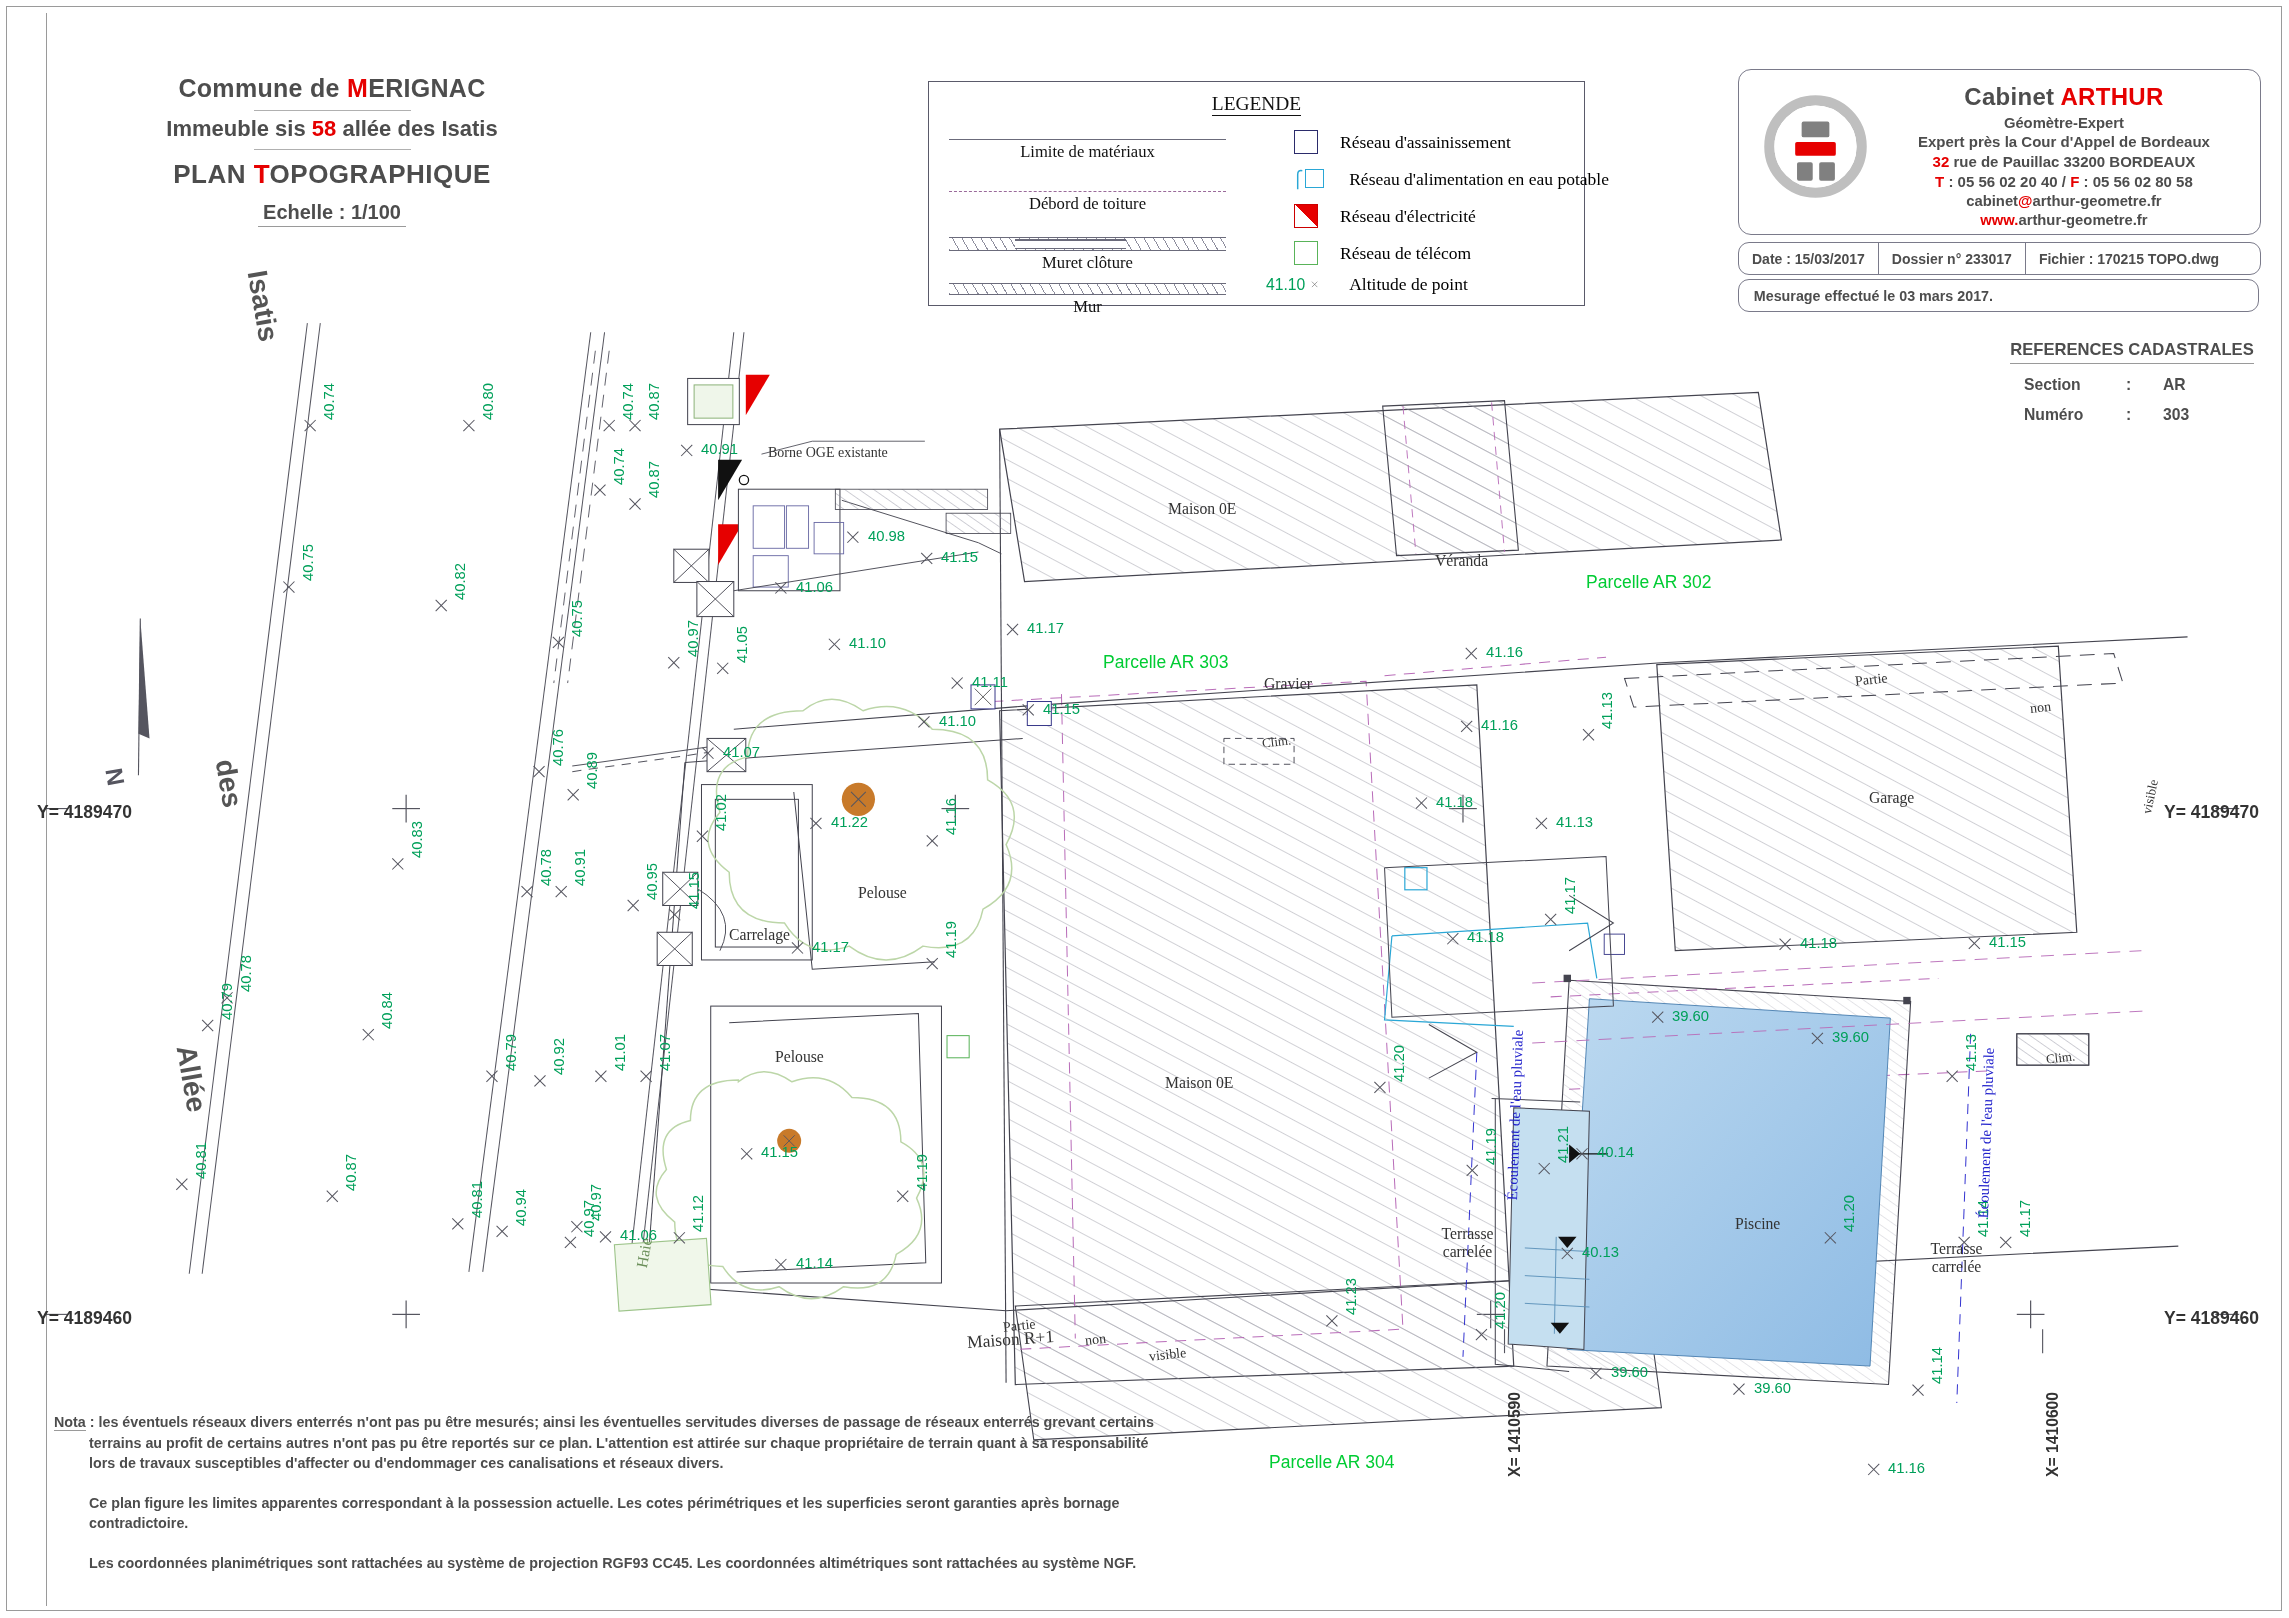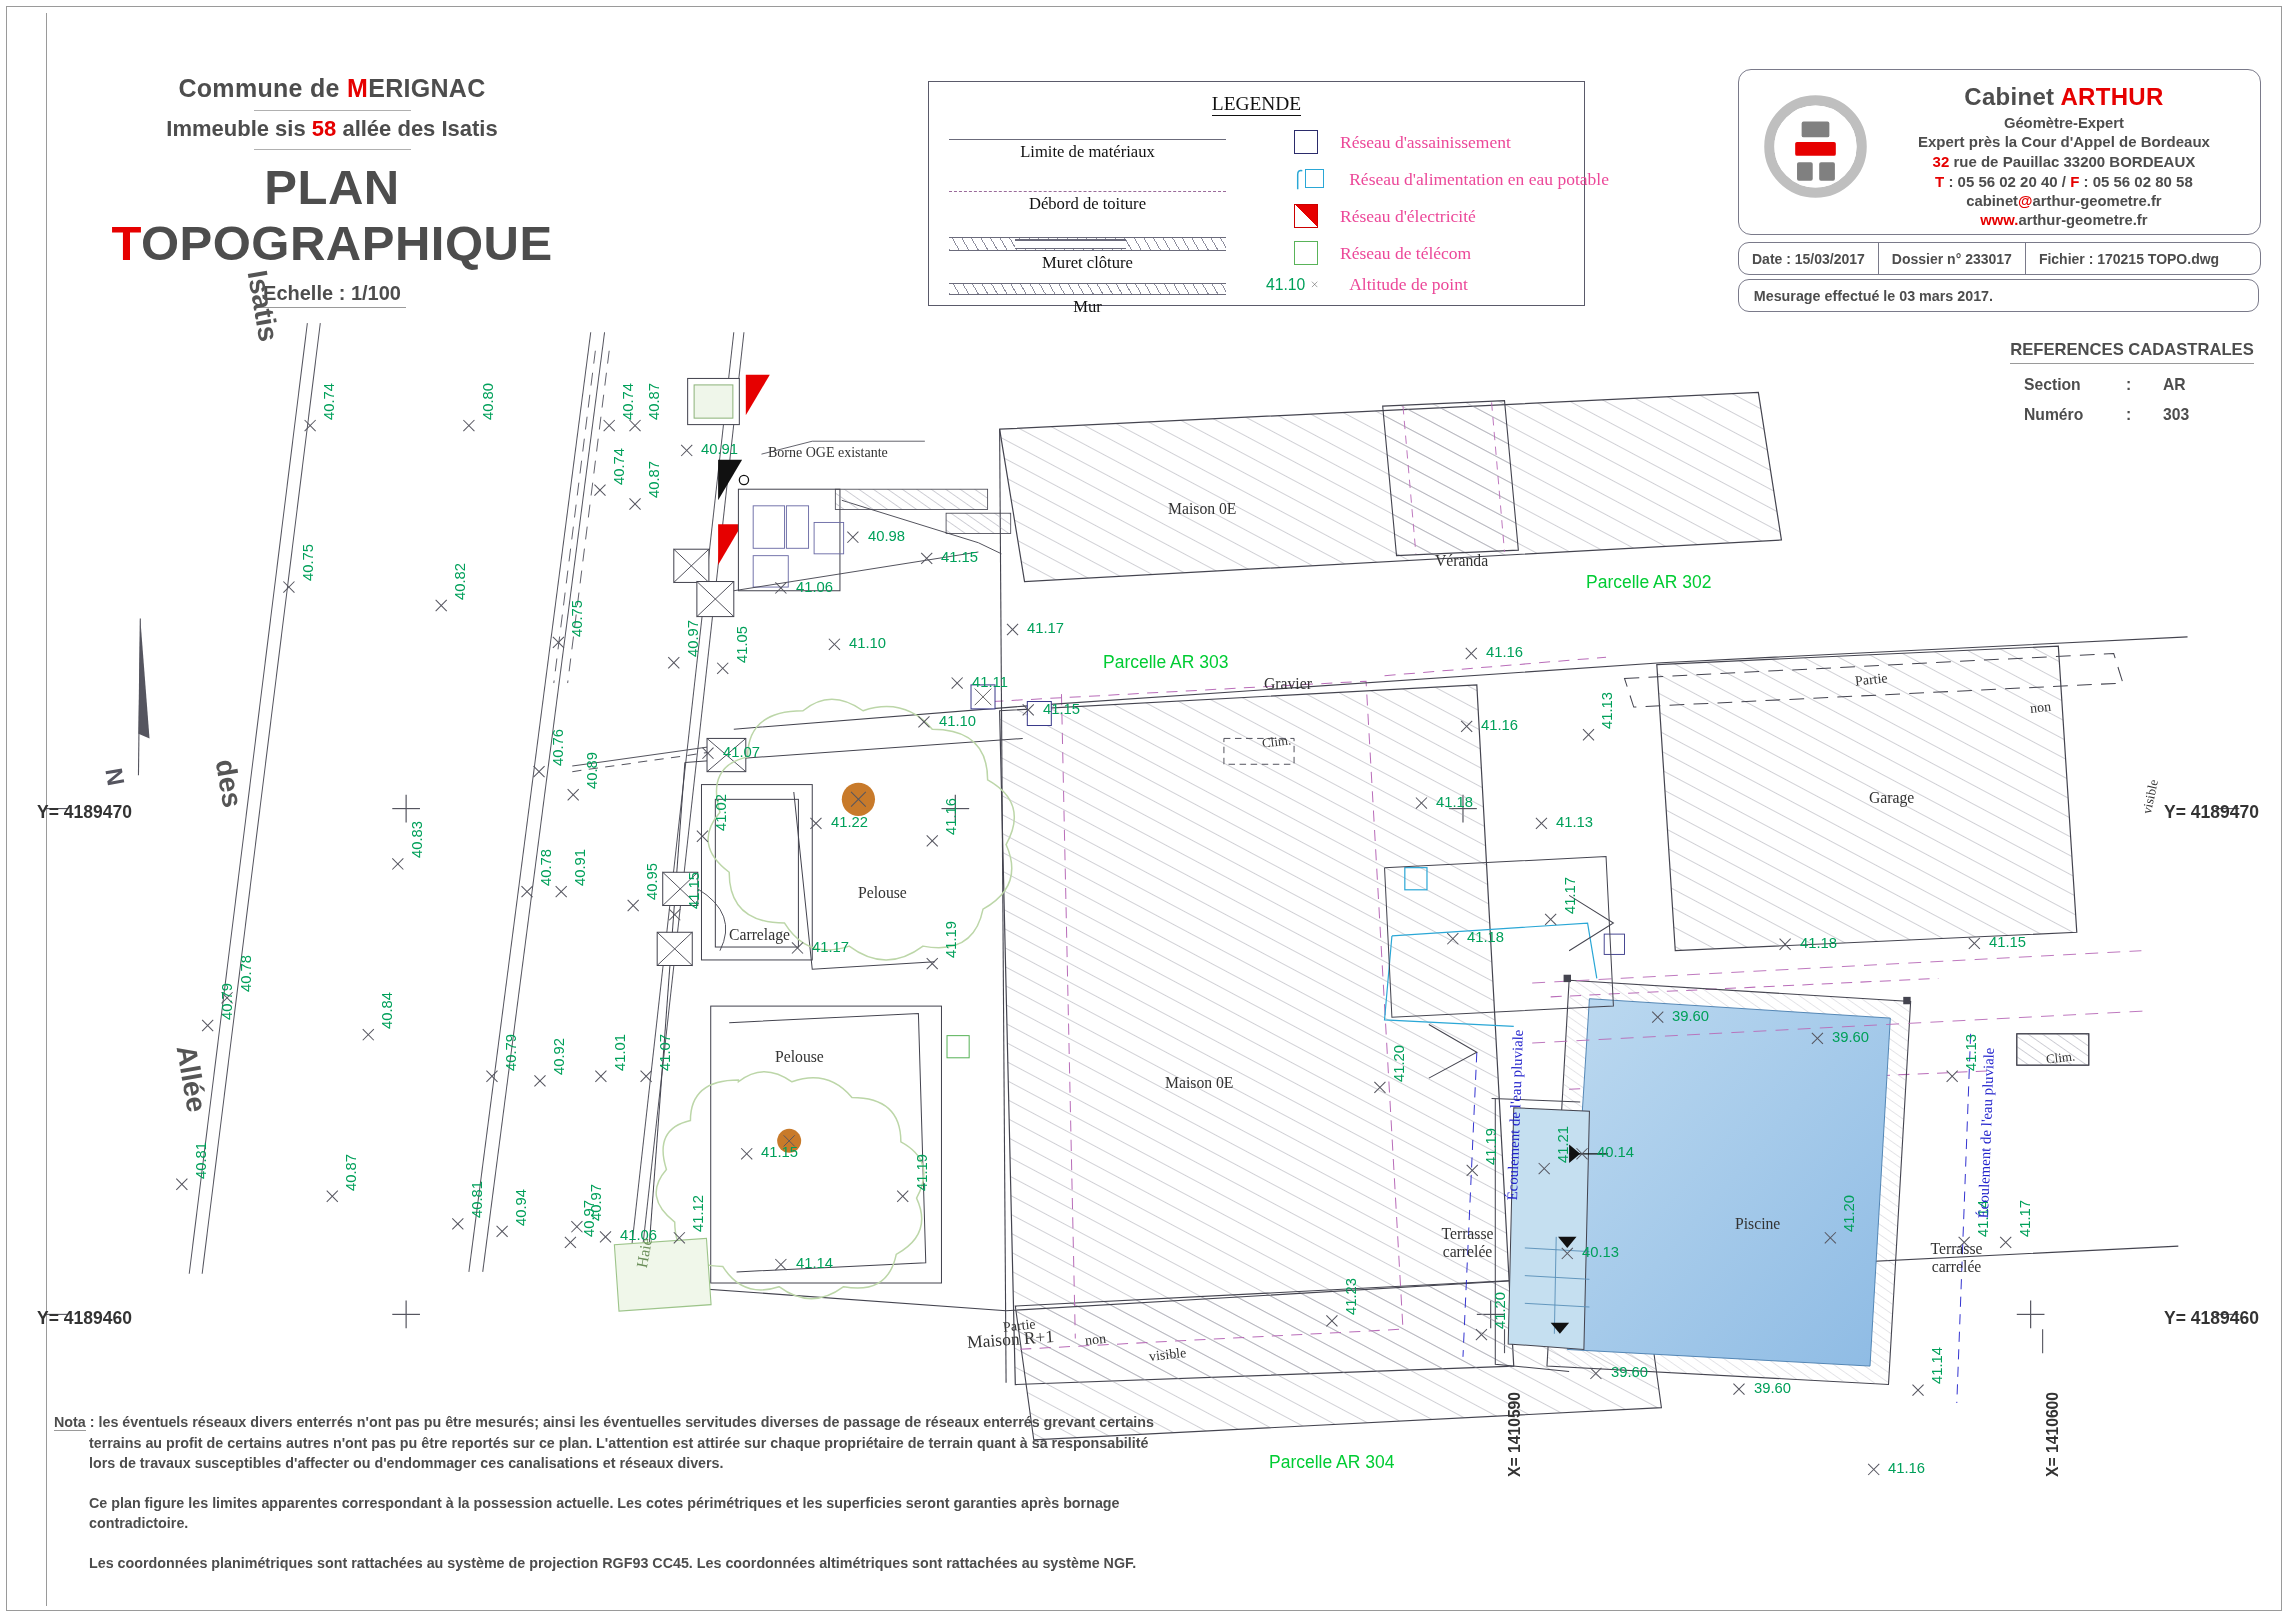--- a/index.html
+++ b/index.html
@@ -10,21 +10,21 @@
   
   #page-frame{position:absolute;left:5.5px;top:5.5px;width:2276px;height:1605px;
               border:0.9px solid #9a9a9a;box-sizing:border-box;}
   #page-frame-inner{position:absolute;left:46px;top:13px;width:2225px;height:1593px;
               border-left:0.9px solid #9a9a9a;box-sizing:border-box;}
 
   
   #title-block{position:absolute;left:92px;top:74px;width:480px;text-align:center;}
   #commune-line{font-size:25px;font-weight:bold;letter-spacing:0.3px;}
   #address-line{font-size:22px;font-weight:bold;margin-top:5.5px;}
-  #plan-title{font-size:49px;font-weight:bold;letter-spacing:0.5px;margin-top:9.2px;}
+  #plan-title{font-size:26px;font-weight:bold;letter-spacing:0.5px;margin-top:9.2px;}
   #scale-line{font-size:20px;font-weight:bold;margin-top:11px;display:inline-block;
               border-bottom:1.4px solid #9a9a9a;padding:0 5.5px 2.8px;}
   .rule{width:157px;height:0;border-top:1.1px solid #b0b0b0;margin:6.5px auto 3.7px;}
 
   
   #legend{position:absolute;left:928px;top:81px;width:655px;height:223px;
           border:1.1px solid #5a5a6a;background:#fff;}
   #legend-title{position:absolute;left:0;right:0;top:11px;text-align:center;
           font-family:"Liberation Serif",serif;font-size:19.4px;color:#111;}
   #legend-title span{border-bottom:1.1px solid #111;padding-bottom:0.9px;}
@@ -42,21 +42,21 @@
   .lg-muret:after{content:"";position:absolute;left:66px;top:0.9px;width:111px;height:8.3px;
       background:#fff;border-top:0.9px solid #6b6b7b;border-bottom:0.9px solid #6b6b7b;
       box-shadow:inset 0 3.7px 0 -2.8px #6b6b7b;}
   .lg-right-row{position:absolute;left:365px;display:flex;align-items:center;gap:22px;}
   .lg-sym{width:24px;height:24px;box-sizing:border-box;flex:0 0 auto;}
   .sym-assain{border:1.2px solid #2b2b6b;background:#fff;}
   .sym-eau{border:1.2px solid #2aa7d6;background:#fff;}
   .sym-elec{border:1.2px solid #cc0000;background:
       linear-gradient(to bottom left,#e60000 0 50%,#fff 50% 100%);}
   .sym-tel{border:1.2px solid #59b359;background:#fff;}
-  .lg-rlabel{font-family:"Liberation Serif",serif;font-size:17.5px;color:#ec4899;white-space:nowrap;}
+  .lg-rlabel{font-family:"Liberation Serif",serif;font-size:17.5px;color:#000000;white-space:nowrap;}
   .lg-alt{font-family:"Liberation Sans",sans-serif;font-size:15.7px;color:#00a05a;}
 
   
   #cabinet-card{position:absolute;left:1738px;top:69px;width:521px;height:164px;
       border:1.5px solid #7a7a8a;border-radius:13px;background:#fff;}
   #cabinet-logo{position:absolute;left:22px;top:22px;width:109px;height:109px;}
   #cabinet-text{position:absolute;left:138px;top:7.4px;right:9.2px;text-align:center;}
   #cab-name{font-size:24px;font-weight:bold;color:#4d4d4d;letter-spacing:0.3px;margin-top:5.5px;}
   #cab-role{font-size:14.8px;font-weight:bold;color:#4d4d4d;margin-top:3.7px;}
   #cab-expert{font-size:15px;font-weight:bold;color:#4d4d4d;margin-top:2.8px;}

